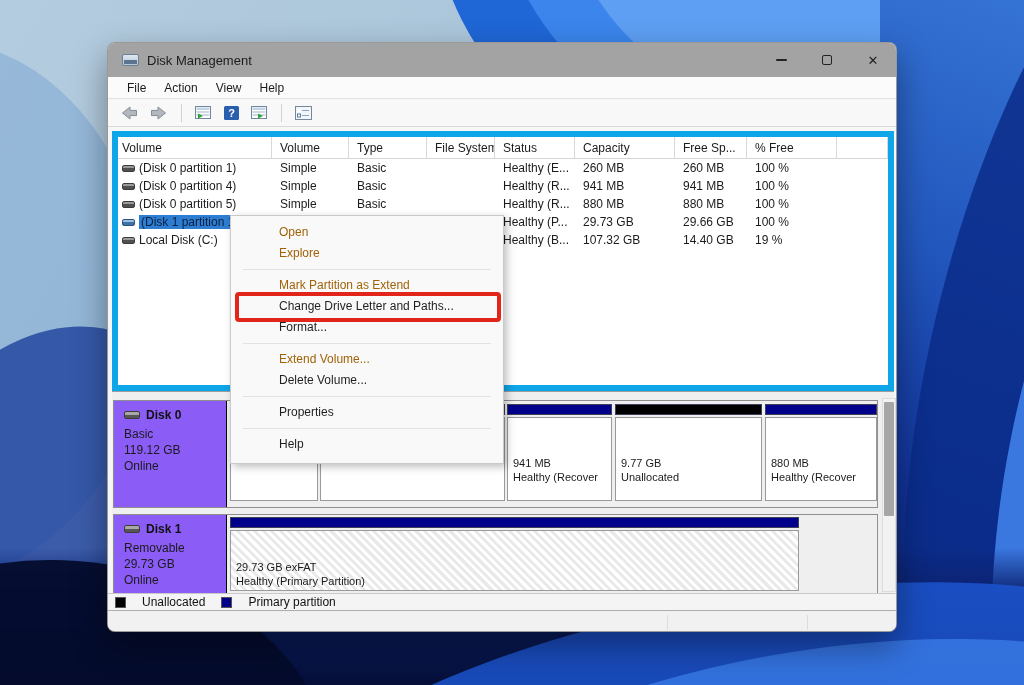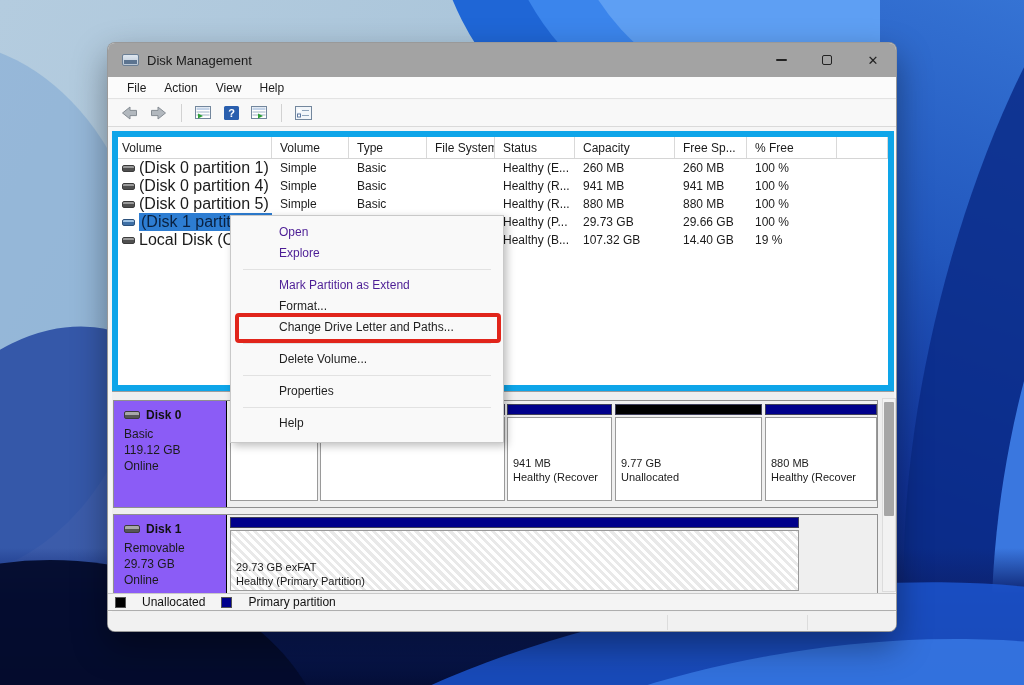--- a/index.html
+++ b/index.html
@@ -57,21 +57,21 @@
   .lheader .cell { height:100%; display:flex; align-items:center; border-right:1px solid #d9d9d9; padding-left:8px; font-size:12px; color:#1b1b1b; }
   .cell { flex:0 0 auto; overflow:hidden; white-space:nowrap; }
   .c-vol{width:154px;} .c-lay{width:77px;} .c-type{width:78px;} .c-fs{width:68px;}
   .c-status{width:80px;} .c-cap{width:100px;} .c-free{width:72px;} .c-pct{width:90px;}
   .c-x{flex:1 1 auto;}
   .lrow .cell { padding-left:8px; font-size:12px; color:#1b1b1b; }
   .lrow .c-vol { padding-left:4px; display:flex; align-items:center; gap:4px; }
   .vol-icon { width:13px; height:7px; border-radius:2px; border:1px solid #3c3c3c;
     background:linear-gradient(#9a9a9a 0 45%,#4f4f4f 45% 100%); flex:0 0 auto; }
   .vol-icon.blue { border-color:#2c517c; background:linear-gradient(#9cc0e2 0 45%,#3e6fa5 45% 100%); }
-  .vol-text { font-size:16px; color:#1b1b1b; }
+  .vol-text { font-size:12px; color:#1b1b1b; }
   .vol-text.selected { background:#2d7dd2; color:#0a2140; padding:0 2px; }
 
   
   .graphpane { position:absolute; left:4px; top:348px; width:782px; height:222px; background:#efefef; border-top:1px solid #9d9d9d; }
   .diskrow { position:absolute; left:1px; width:765px; border:1px solid #8f8f8f; background:#efefef; }
   .diskrow-0 { top:8px; height:108px; }
   .diskrow-1 { top:122px; height:80px; }
   .disklabel { position:absolute; left:0; top:0; bottom:0; width:113px; background:#8b5cf6; border-right:1px solid #000000; padding:7px 0 0 10px; }
   .disklabel .dname { display:flex; align-items:center; gap:6px; font-size:12px; font-weight:bold; color:#111; margin-bottom:4px; }
   .drive-icon { width:16px; height:8px; border-radius:2px; border:1px solid #3c3c3c;
@@ -90,21 +90,21 @@
   .lg-sq { width:11px; height:11px; border:1px solid #555; }
   .legendbar span { font-size:12px; color:#111; margin-right:10px; }
 
   .statusbar { position:absolute; left:0; top:569px; width:100%; height:21px; background:#f1f1f1; }
   .sb-sep { position:absolute; top:3px; bottom:3px; width:1px; background:#dcdcdc; }
 
   
   .ctxmenu { position:absolute; left:230px; top:215px; width:274px; background:#f9f9f9;
     border:1px solid #c9c9c9; box-shadow:3px 3px 8px rgba(0,0,0,.25); padding:6px 0 8px 0; z-index:50; }
   .mitem { position:relative; height:21px; line-height:21px; padding-left:48px; font-size:12px; color:#1f1f1f; white-space:nowrap; }
-  .mitem.disabled { color:#4c1d95; }
+  .mitem.disabled { color:#a16207; }
   .msep { height:1px; background:#e2e2e2; margin:5px 12px; }
   .hl-box { position:absolute; left:4px; right:2px; top:-4px; bottom:-5px;
     border:4px solid #e1251b; border-radius:4px; pointer-events:none; z-index:60; }
 </style>
 </head>
 <body>
 
 <div>
   <div class="shape wp-left-curve"></div>
   <div class="shape wp-p1"></div>
@@ -355,24 +355,25 @@
     <div class="sb-sep" style="left:559px;"></div>
     <div class="sb-sep" style="left:699px;"></div>
   </div>
 </div>
 
 <div class="ctxmenu">
   <div class="mitem disabled">Open</div>
   <div class="mitem disabled">Explore</div>
   <div class="msep"></div>
   <div class="mitem disabled">Mark Partition as Extend</div>
-  <div class="mitem">Format...</div>
   <div class="mitem">
     <span>Change Drive Letter and Paths...</span>
     <div class="hl-box"></div>
   </div>
+  <div class="mitem">Format...</div>
   <div class="msep"></div>
+  <div class="mitem disabled">Extend Volume...</div>
   <div class="mitem">Delete Volume...</div>
   <div class="msep"></div>
   <div class="mitem">Properties</div>
   <div class="msep"></div>
   <div class="mitem">Help</div>
 </div>
 
 </body></html>

